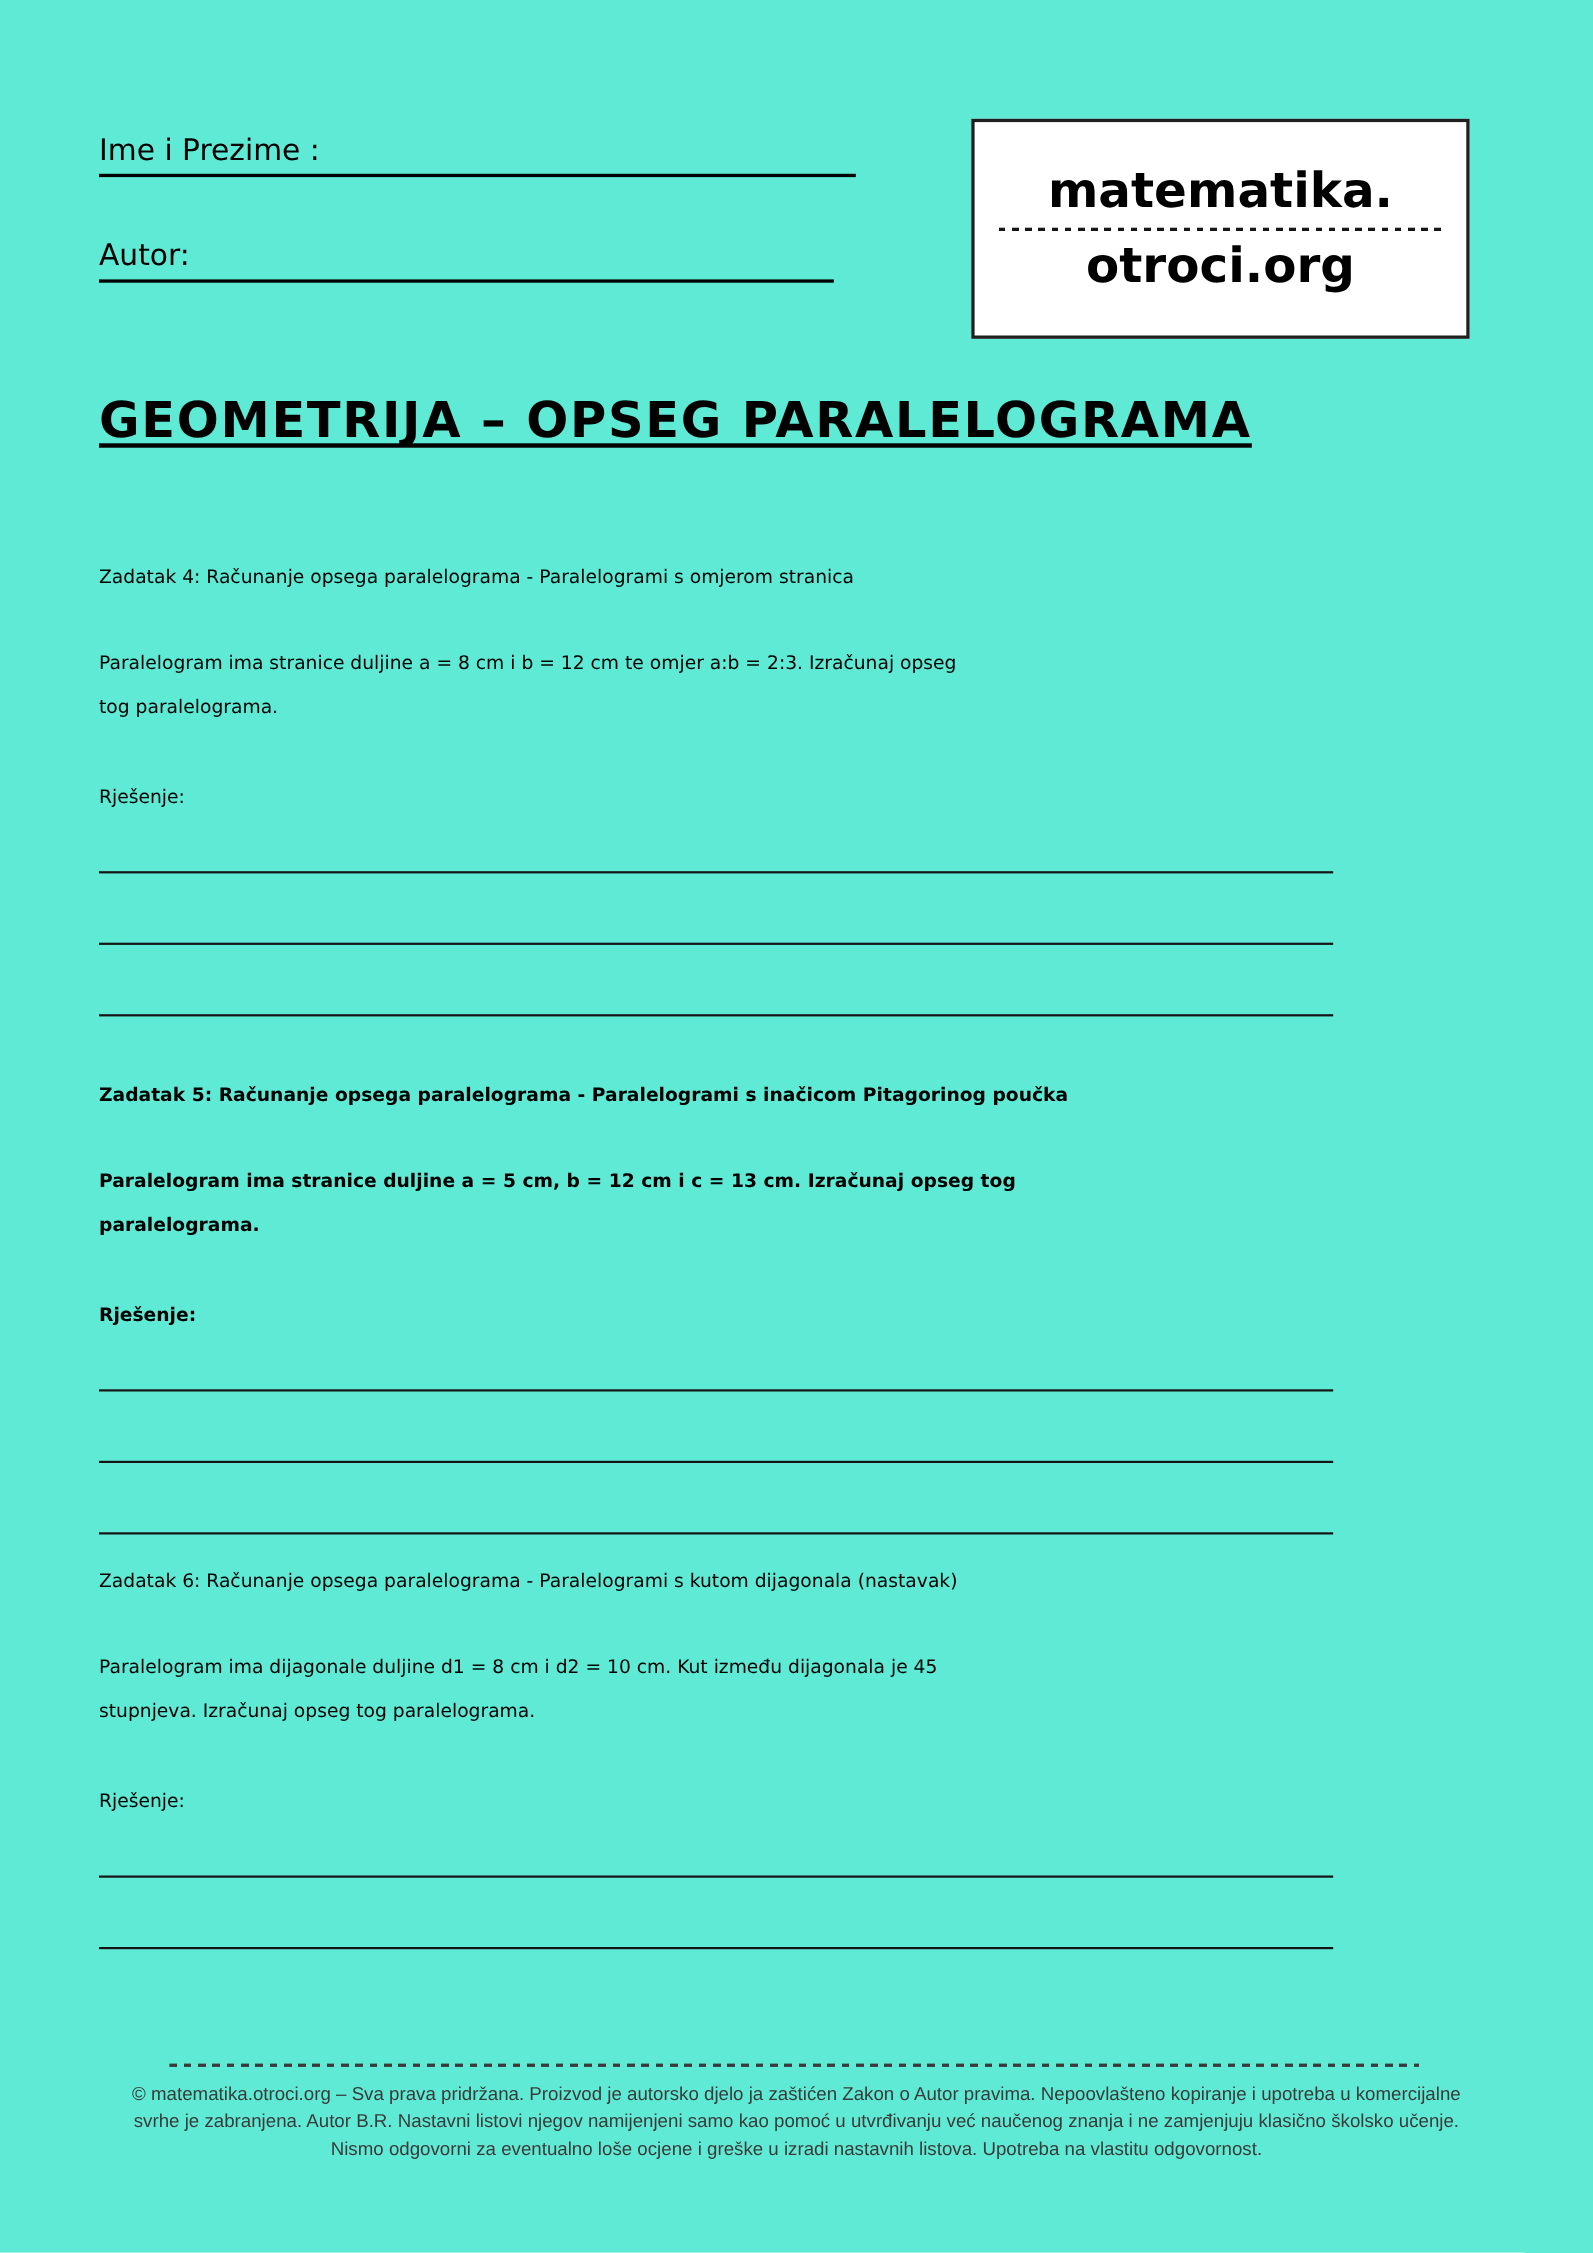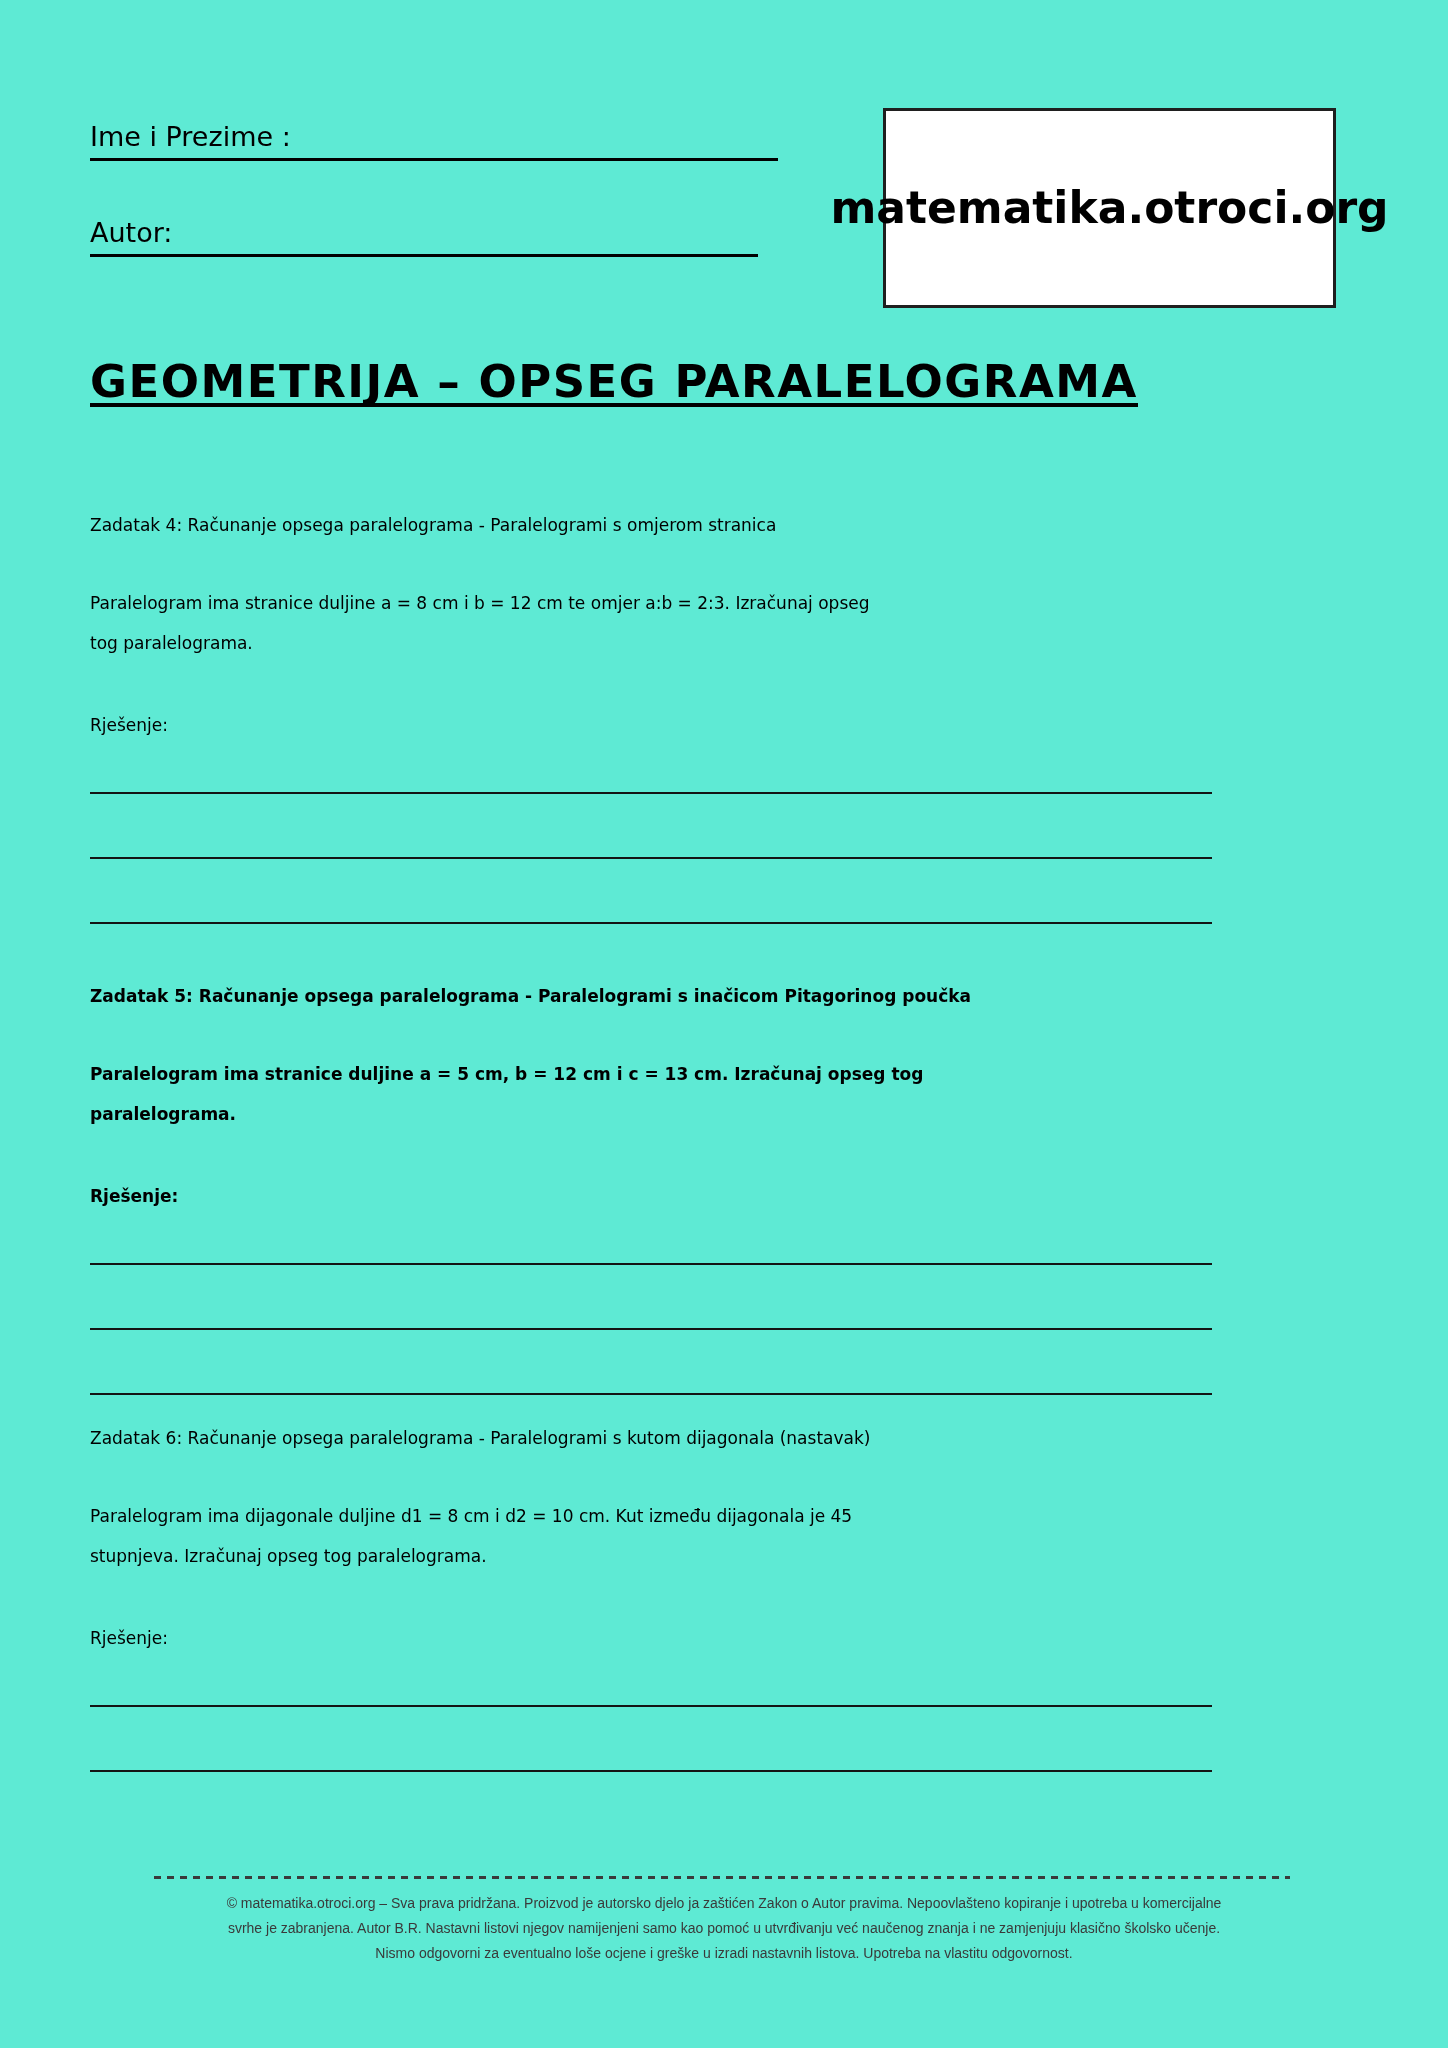--- a/index.html
+++ b/index.html
@@ -30,21 +30,21 @@
   .logo-box {
     position: absolute;
     left: 883px;
     top: 108px;
     width: 453px;
     height: 200px;
     box-sizing: border-box;
     border: 3px solid #1f1f1f;
     background: #fff;
     display: flex;
-    flex-direction: row;
+    flex-direction: column;
     align-items: center;
     justify-content: center;
     row-gap: 9px;
   }
   .logo-text {
     font-weight: 700;
     font-size: 44px;
     line-height: 1.05;
   }
   .logo-divider {
@@ -99,21 +99,21 @@
     height: 3px;
     background: repeating-linear-gradient(90deg, #3a3a3a 0 7px, transparent 7px 13px);
   }
   .footer-text {
     position: absolute;
     left: 24px;
     top: 1891px;
     width: 1400px;
     text-align: center;
     font-family: "Liberation Sans", sans-serif;
-    font-size: 14px;
+    font-size: 17px;
     line-height: 25px;
     color: #3a3a3a;
   }
   .footer-line { white-space: nowrap; }
 </style>
 </head>
 <body>
 
 <div class="page">
 

